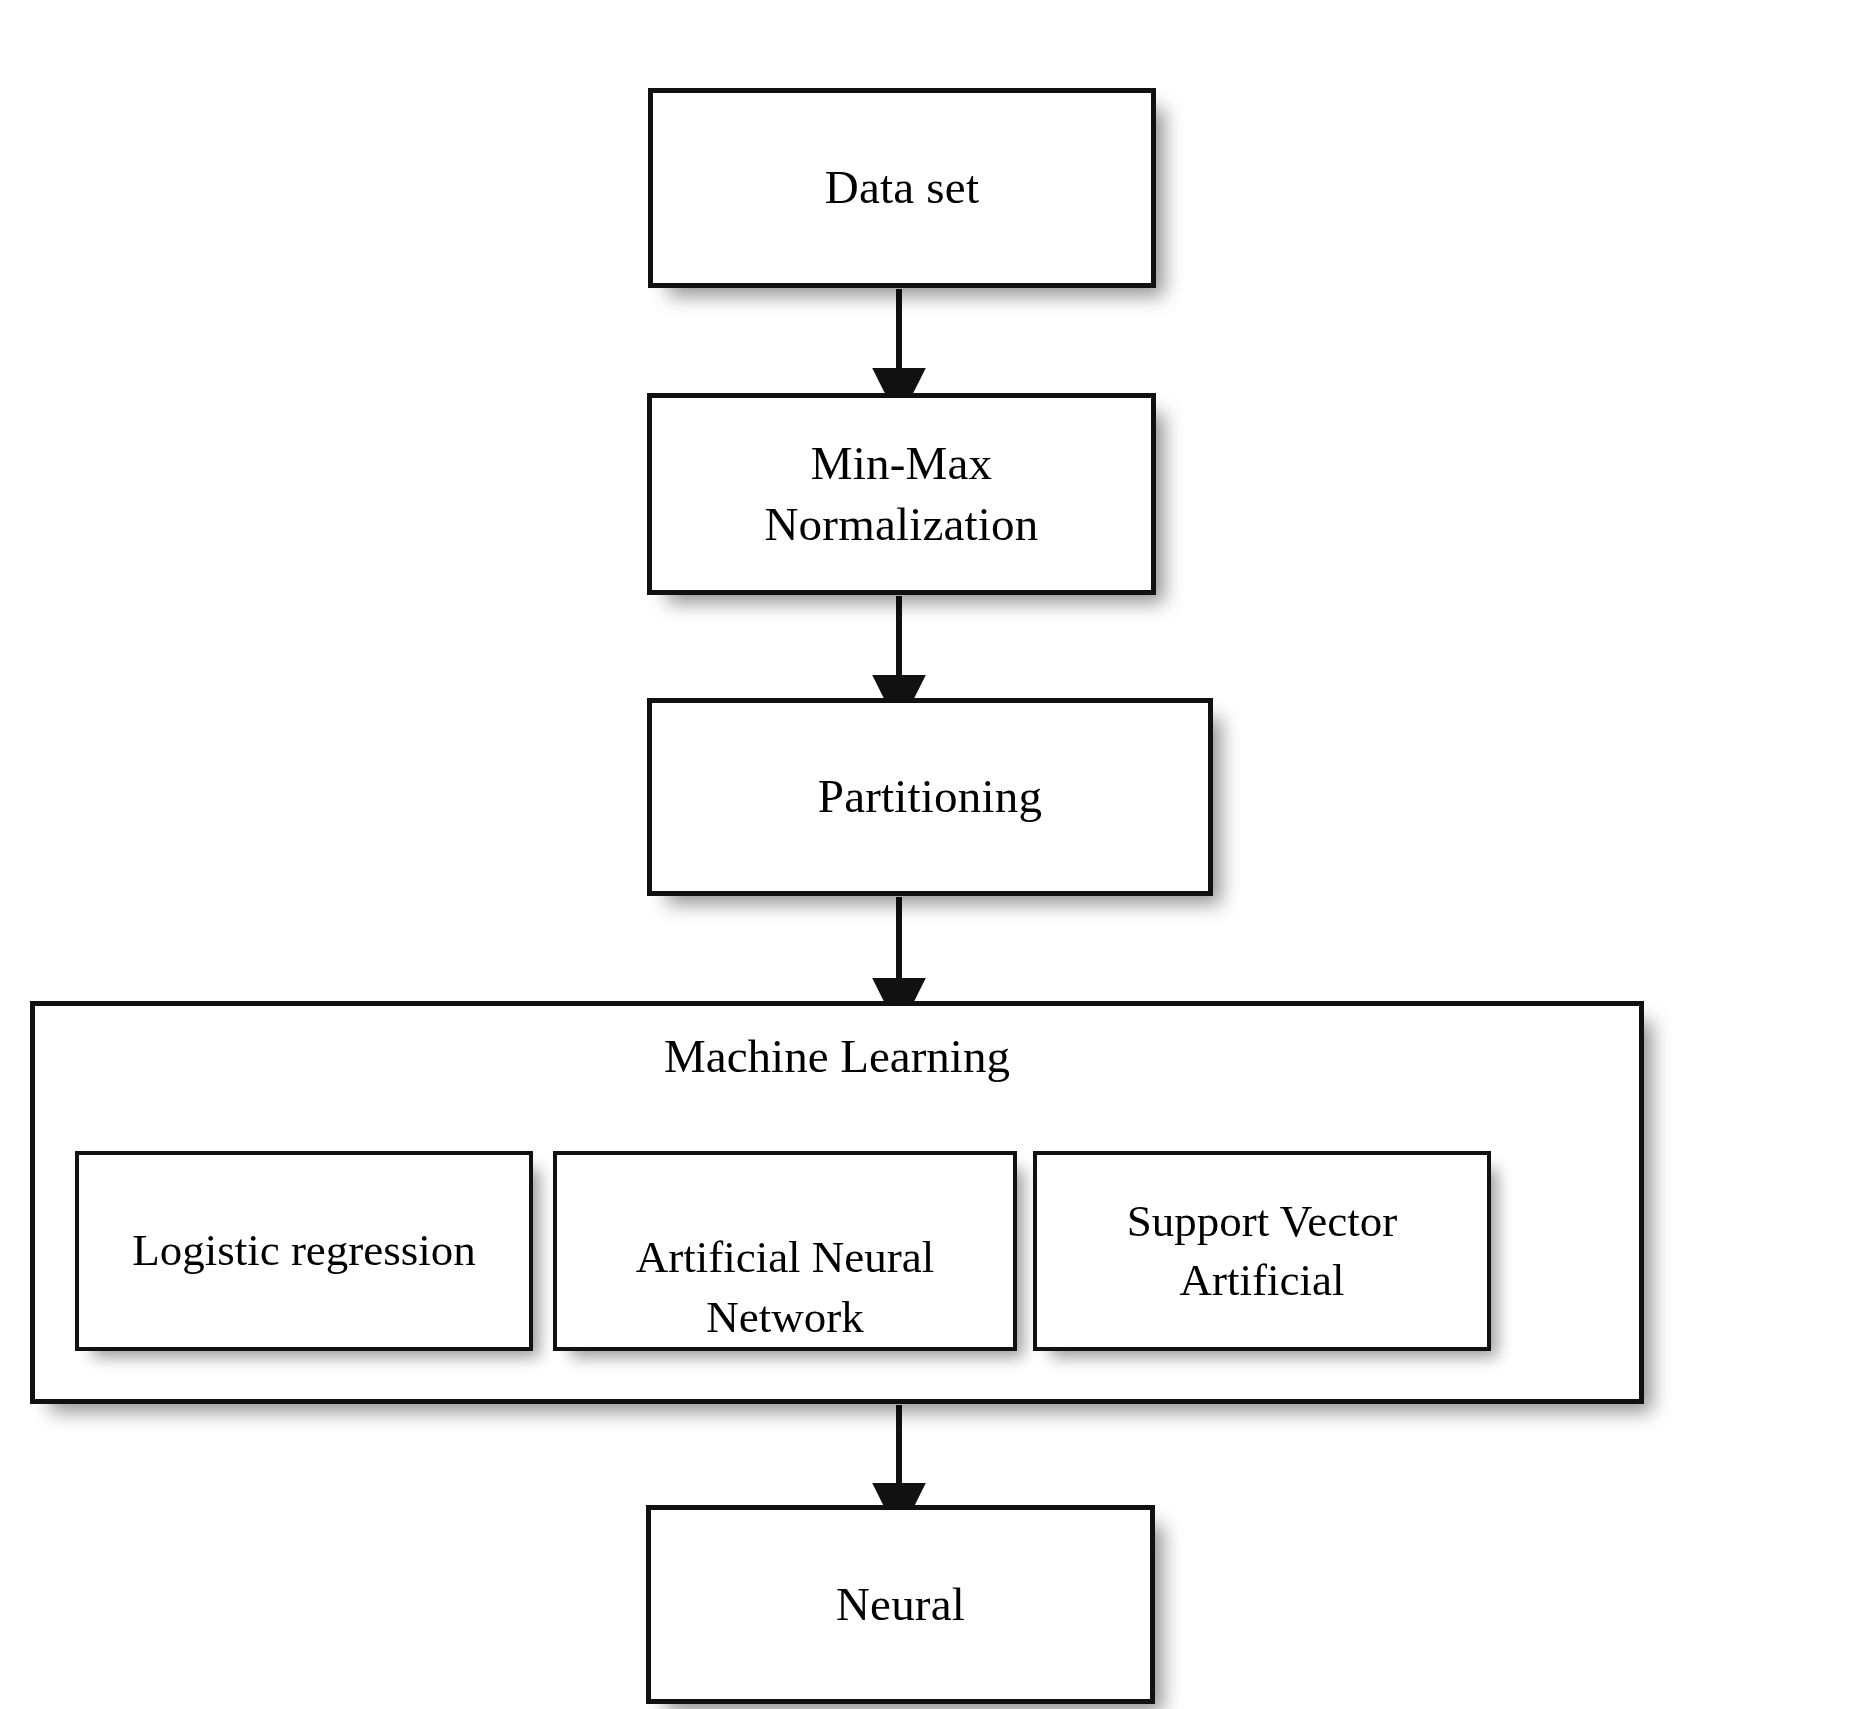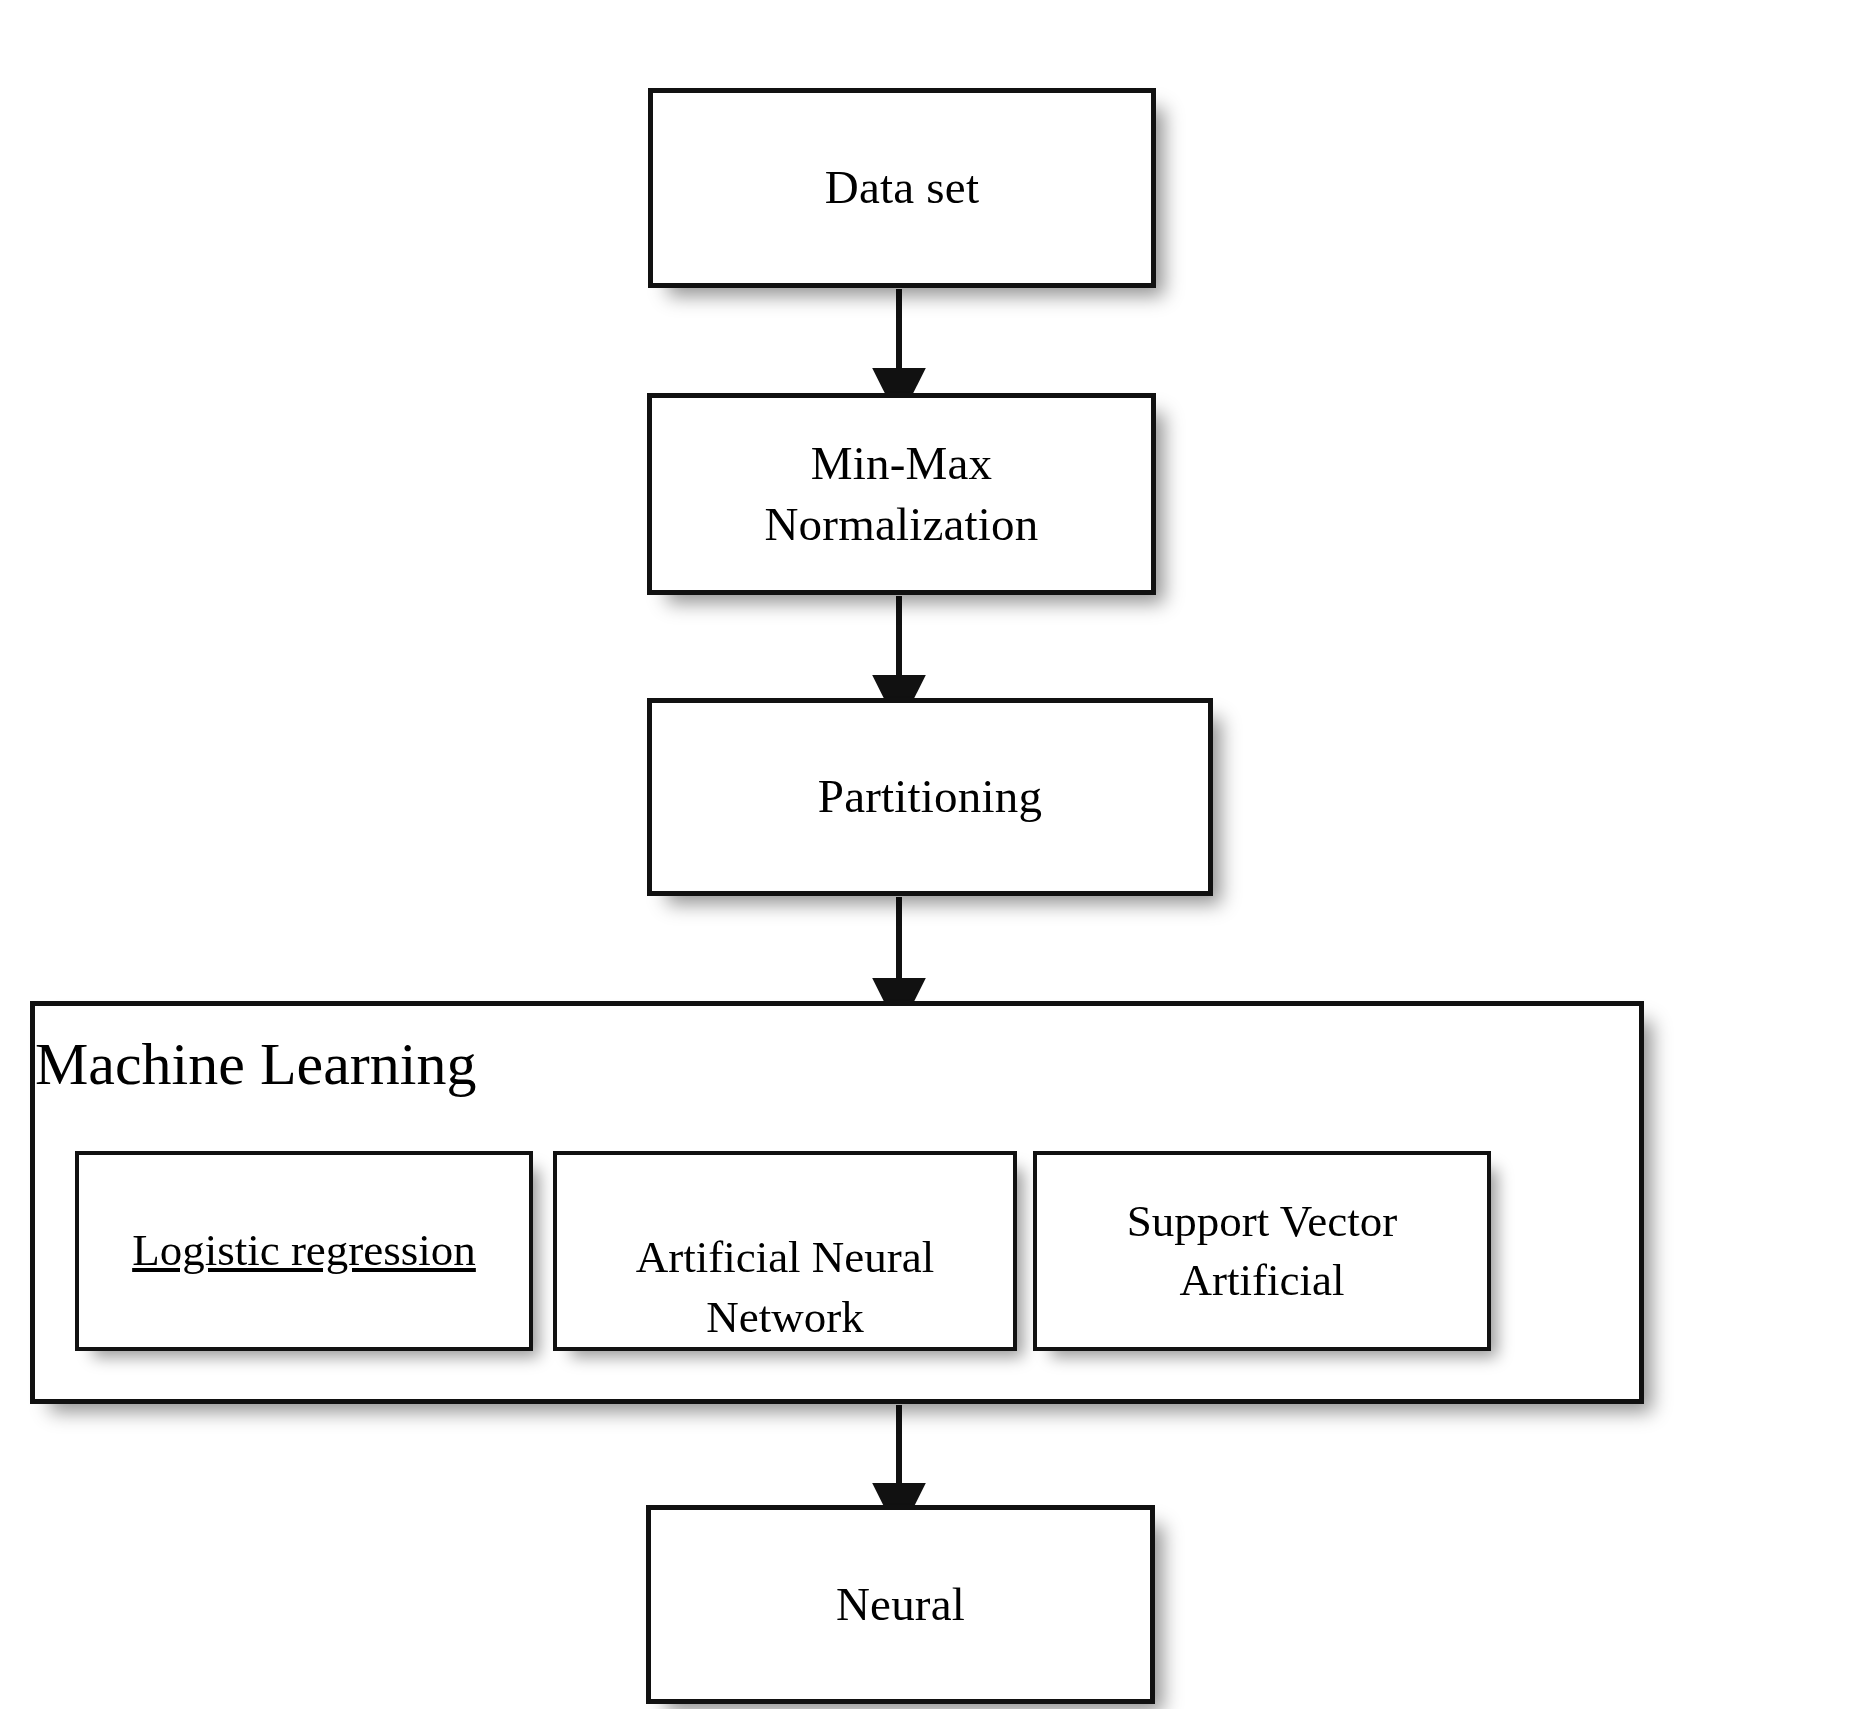--- a/index.html
+++ b/index.html
@@ -63,43 +63,43 @@
     height: 403px;
     background: #ffffff;
     border: 5px solid #111111;
     box-shadow: 14px 14px 18px -6px rgba(0,0,0,0.42);
   }
   #group-ml-title {
     position: absolute;
     left: 0;
     right: 0;
     top: 22px;
-    text-align: left;
-    font-size: 60px;
+    text-align: center;
+    font-size: 47px;
     line-height: 1.2;
   }
 
   .sub-node {
     position: absolute;
     box-sizing: border-box;
     background: #ffffff;
     border: 4px solid #111111;
     box-shadow: 12px 12px 15px -6px rgba(0,0,0,0.40);
     display: flex;
     align-items: center;
     justify-content: center;
     text-align: center;
   }
   .sub-node .label {
     font-size: 45px;
     line-height: 1.32;
     white-space: pre-line;
     padding: 0 8px;
   }
-  #sub-logistic { left:  40px; top: 145px; width: 458px; height: 200px; text-decoration: underline; }
+  #sub-logistic { left:  40px; top: 145px; width: 458px; height: 200px; }
   #sub-ann      { left: 518px; top: 145px; width: 464px; height: 200px; align-items: flex-end; }
   #sub-svr      { left: 998px; top: 145px; width: 458px; height: 200px; }
 
   
   .arrow {
     position: absolute;
     left: 0;
     top: 0;
     width: 1849px;
     height: 1709px;

